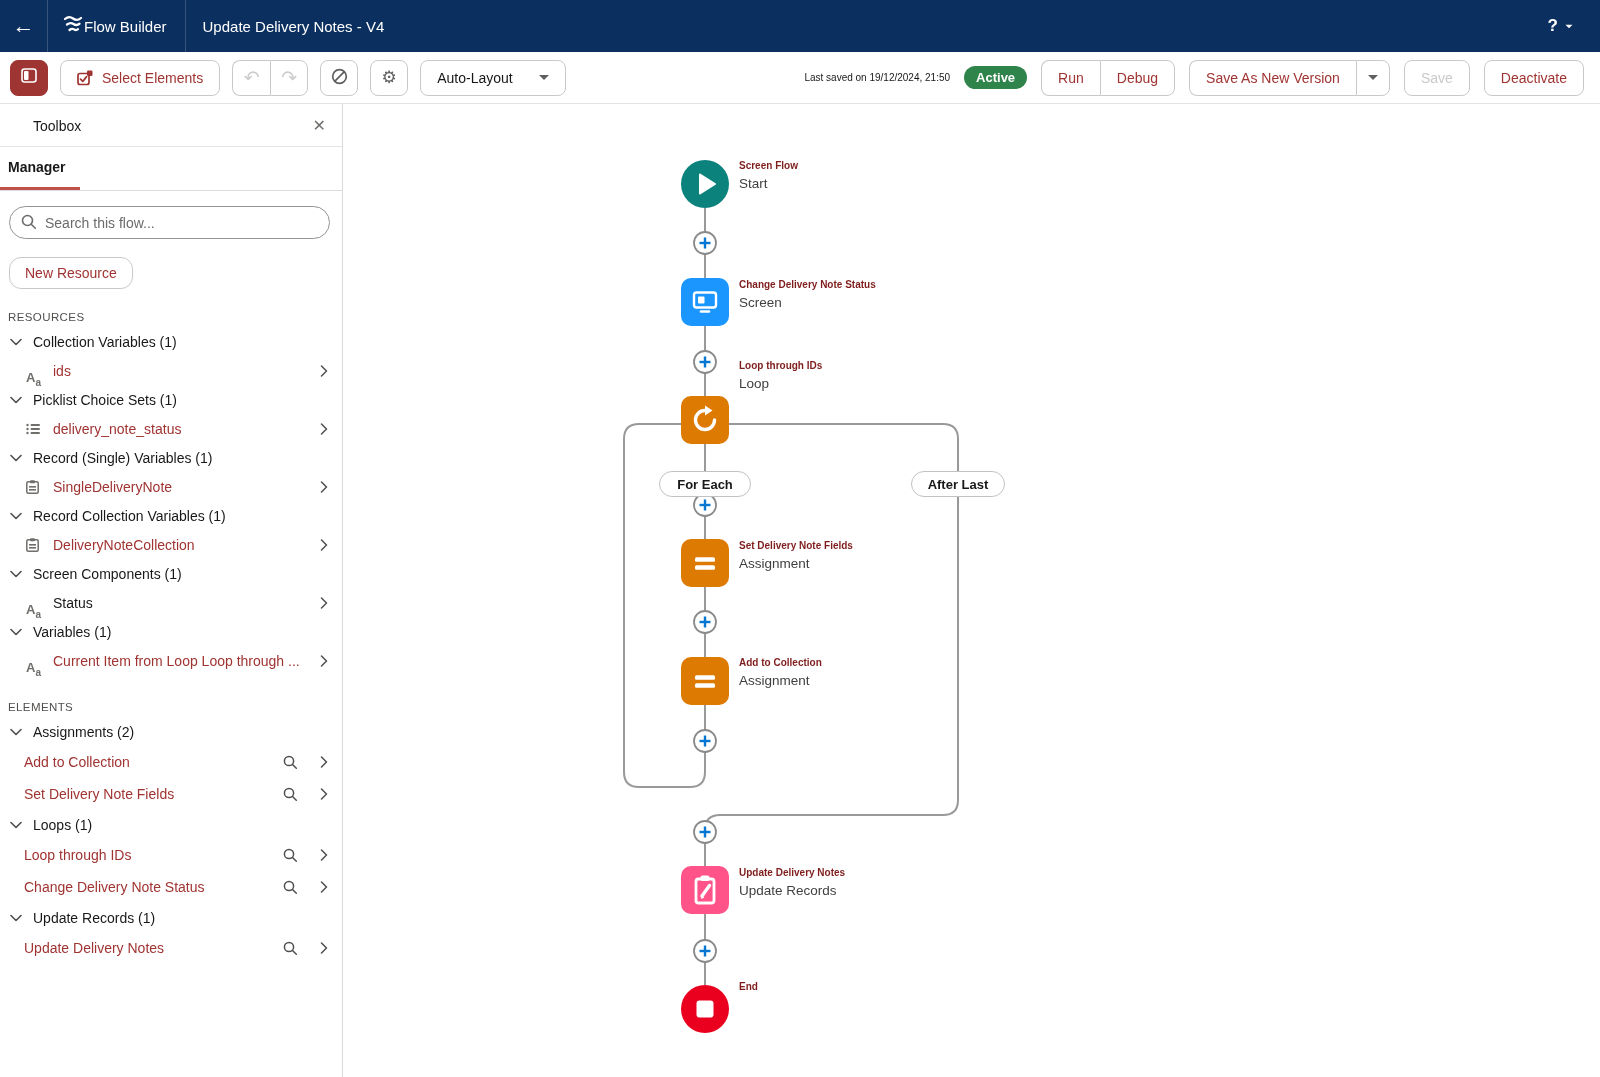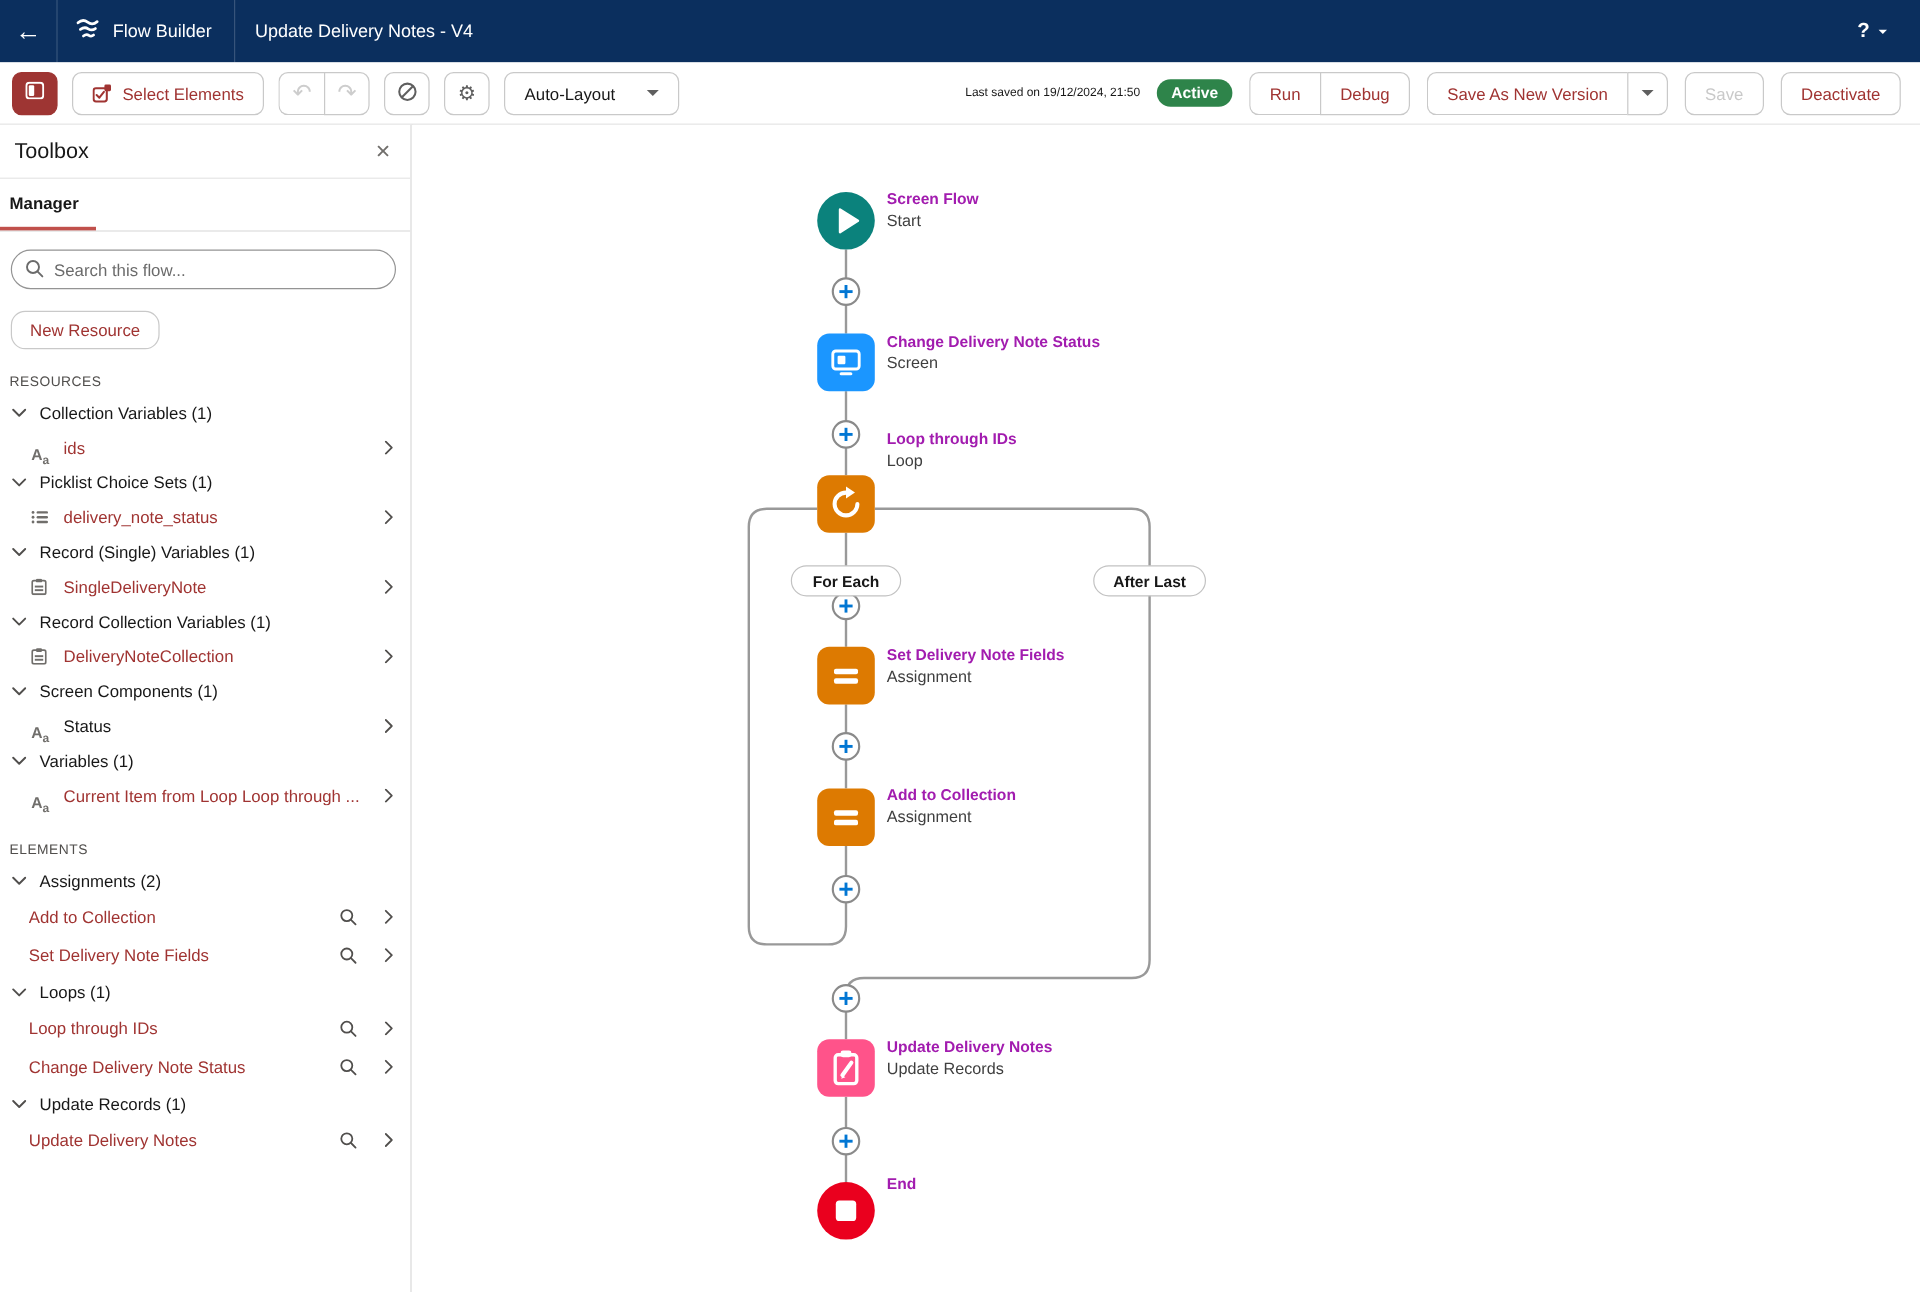--- a/index.html
+++ b/index.html
@@ -4,21 +4,21 @@
 <style>
   * { margin:0; padding:0; box-sizing:border-box; }
   html,body { width:1600px; height:1077px; overflow:hidden; background:#fff;
               font-family:"Liberation Sans","DejaVu Sans",sans-serif; color:#181818; }
 
   
   .app-header { position:absolute; left:0; top:0; width:1600px; height:52px;
                 background:#0b2f5e; display:flex; align-items:center; }
   .hdr-back { width:48px; height:52px; display:flex; align-items:center; justify-content:center;
               color:#fff; font-size:22px; cursor:pointer; border-right:1px solid rgba(255,255,255,.18); }
-  .hdr-logo-wrap { display:flex; align-items:center; gap:10px; padding:0 18px 0 14px; height:52px;
+  .hdr-logo-wrap { display:flex; align-items:center; padding:0 18px 0 14px; height:52px;
                    border-right:1px solid rgba(255,255,255,.18); }
   .hdr-app-name { color:#fff; font-size:15px; }
   .hdr-flow-title { color:#fff; font-size:15px; padding-left:17px; }
   .hdr-right { margin-left:auto; display:flex; align-items:center; gap:6px; padding-right:26px; }
   .hdr-help { color:#fff; font-size:17px; font-weight:bold; cursor:pointer; }
   .caret-down-sm { width:0; height:0; border-left:5px solid transparent; border-right:5px solid transparent;
                    border-top:5px solid #fff; display:inline-block; }
 
   
   .toolbar { position:absolute; left:0; top:52px; width:1600px; height:52px; background:#fff;
@@ -43,21 +43,21 @@
                   border-radius:12px; padding:4px 12px; }
   .caret-gray { width:0; height:0; border-left:5px solid transparent; border-right:5px solid transparent;
                 border-top:5px solid #5f5f5f; display:inline-block; }
   .undo-glyph { font-size:19px; color:#cdcdcd; line-height:1; }
 
   
   .sidebar { position:absolute; left:0; top:104px; width:343px; height:973px; background:#fff;
              border-right:1px solid #d9d9d9; overflow:hidden; }
   .tb-head { display:flex; align-items:center; justify-content:space-between;
              padding:12px 16px 11px 12px; border-bottom:1px solid #e5e5e5; }
-  .tb-title { font-size:18px; }
+  .tb-title { font-size:14px;margin-left:21px; }
   .tb-close { font-size:16px; color:#706e6b; cursor:pointer; }
   .tb-tabs { position:relative; height:44px; border-bottom:1px solid #dcdcdc; }
   .tb-tab { position:absolute; left:8px; top:12px; font-size:14px; font-weight:bold; cursor:pointer; }
   .tb-tab-underline { position:absolute; left:0; bottom:0; width:80px; height:3px; background:#c0504b; }
   .search-wrap { position:relative; margin:15px 12px 0 9px; }
   .search-input { width:100%; height:33px; border:1px solid #949494; border-radius:17px;
                   padding:0 10px 0 35px; font-size:14px; color:#15803d; outline:none;
                   font-family:"Liberation Sans","DejaVu Sans",sans-serif; }
   .search-input::placeholder { color:#6b6b6b; }
   .search-icon-abs { position:absolute; left:12px; top:8px; }
@@ -78,21 +78,21 @@
   .row-search { margin-right:22px; display:flex; cursor:pointer; }
   .chev-right { display:flex; cursor:pointer; }
 
   
   .canvas { position:absolute; left:344px; top:104px; width:1256px; height:973px; background:#fff; }
   .canvas svg.wires { position:absolute; left:0; top:0; }
   .node-icon { position:absolute; width:48px; height:48px; border-radius:10px;
                display:flex; align-items:center; justify-content:center; cursor:pointer; }
   .node-icon.circle { border-radius:50%; }
   .node-label { position:absolute; left:395px; }
-  .node-title { font-size:13px; font-weight:bold; color:#a21caf; line-height:18px; }
+  .node-title { font-size:10px; font-weight:bold; color:#7f1d1d; line-height:18px; }
   .node-sub { font-size:13.5px; color:#3f3f3f; line-height:18px; }
   .branch-pill { position:absolute; height:26px; background:#fff; border:1px solid #c2c2c2;
                  border-radius:13px; display:flex; align-items:center; justify-content:center;
                  font-size:13px; font-weight:bold; color:#181818; }
 </style>
 </head>
 <body>
 
 <div class="app-header">
   <div class="hdr-back">←</div>

